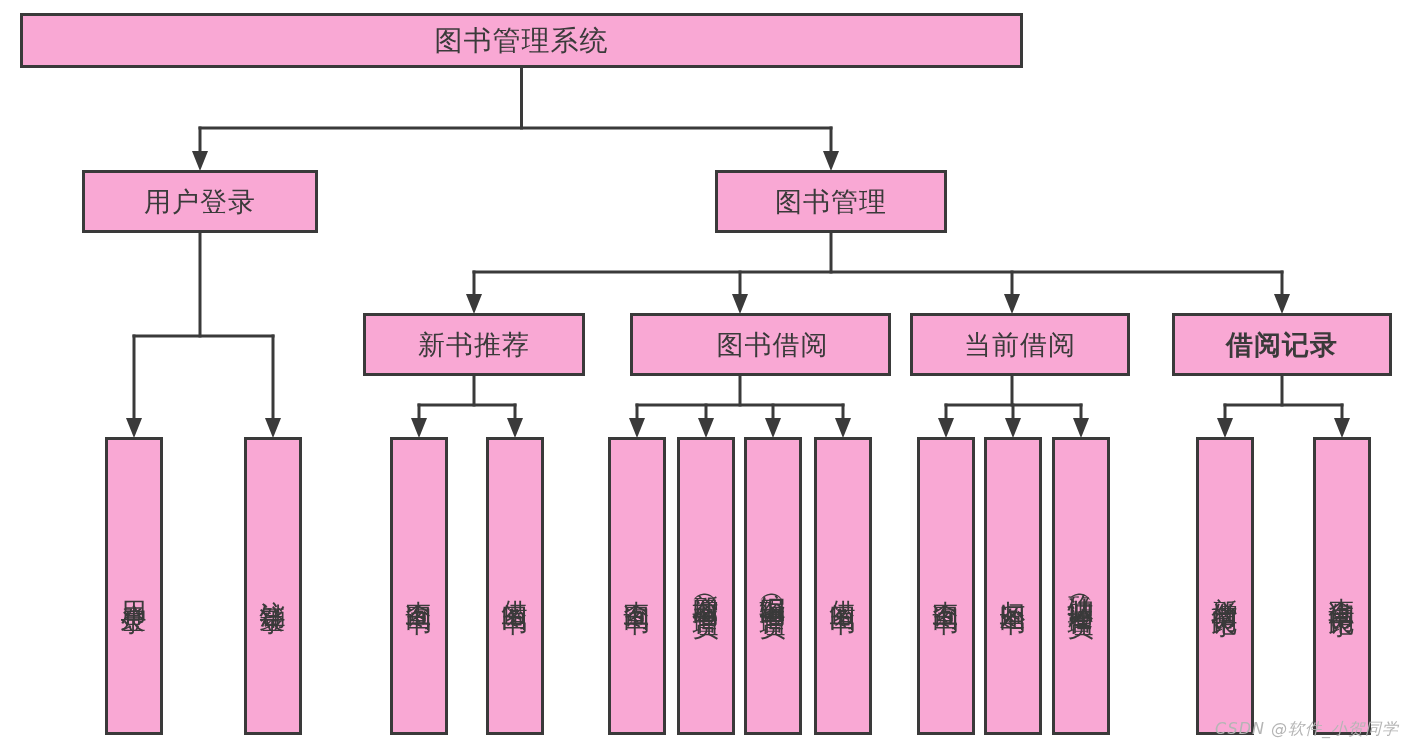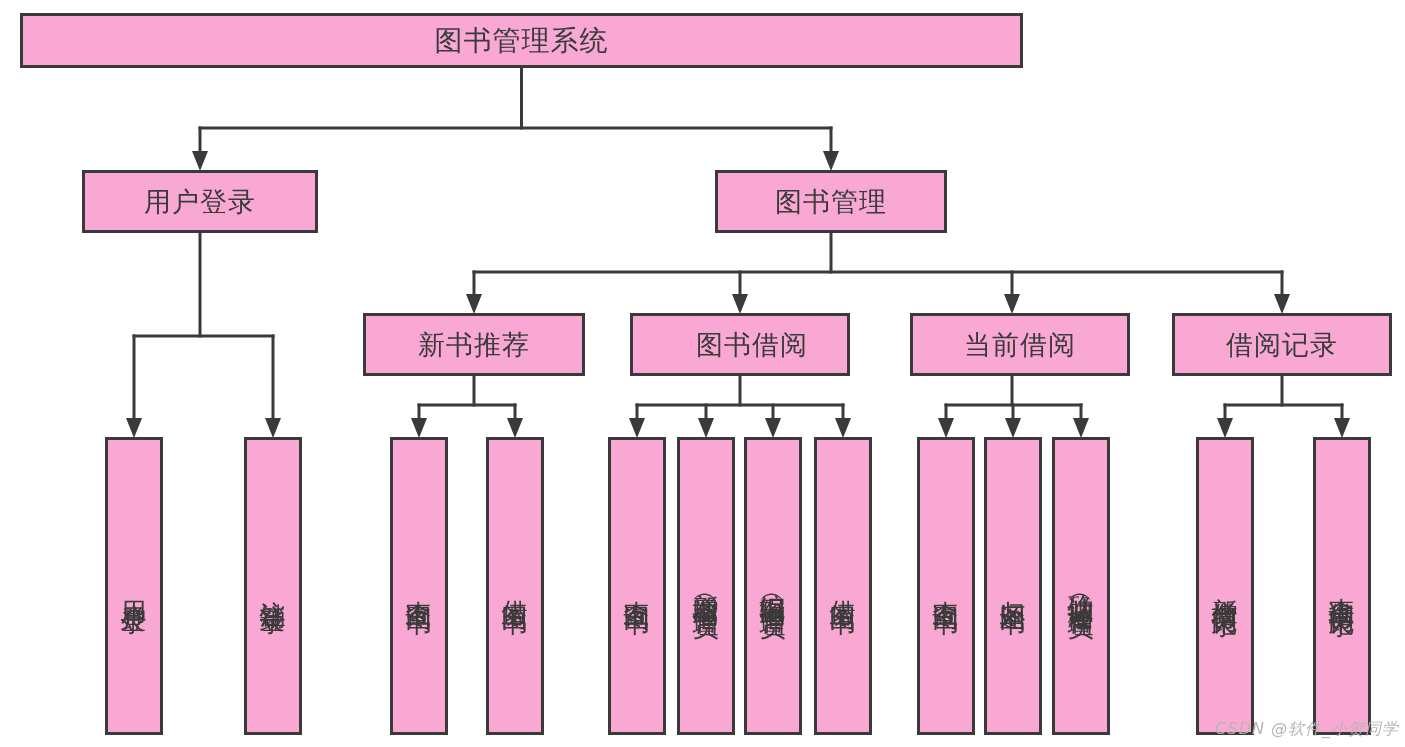--- a/index.html
+++ b/index.html
@@ -116,27 +116,27 @@
     </div>
     <div class="node horizontal" style="left: 82px; top: 170px; width: 236px; height: 63px;">
       <span class="node-label">用户登录</span>
     </div>
     <div class="node horizontal" style="left: 363px; top: 313px; width: 222px; height: 63px;">
       <span class="node-label">新书推荐</span>
     </div>
     <div class="node horizontal" style="left: 715px; top: 170px; width: 232px; height: 63px;">
       <span class="node-label">图书管理</span>
     </div>
-    <div class="node horizontal" style="left: 630px; top: 313px; width: 220px; height: 63px; padding-left: 24px;">
+    <div class="node horizontal" style="left: 630px; top: 313px; width: 261px; height: 63px; padding-left: 24px;">
       <span class="node-label">图书借阅</span>
     </div>
     <div class="node horizontal" style="left: 902px; top: 313px; width: 220px; height: 63px; margin-left: 8px;">
       <span class="node-label">当前借阅</span>
     </div>
-    <div class="node horizontal" style="left: 1172px; top: 313px; width: 220px; height: 63px;">
+    <div class="node horizontal" style="left: 1172px; top: 313px; width: 220px; height: 63px; font-weight: bold;">
       <span class="node-label">借阅记录</span>
     </div>
     <div class="node vertical" style="left: 105px; top: 437px; width: 58px; height: 298px;">
       <span class="node-label">用户登录</span>
     </div>
     <div class="node vertical" style="left: 244px; top: 437px; width: 58px; height: 298px;">
       <span class="node-label">注销登录</span>
     </div>
     <div class="node vertical" style="left: 390px; top: 437px; width: 58px; height: 298px;">
       <span class="node-label">查询图书</span>

